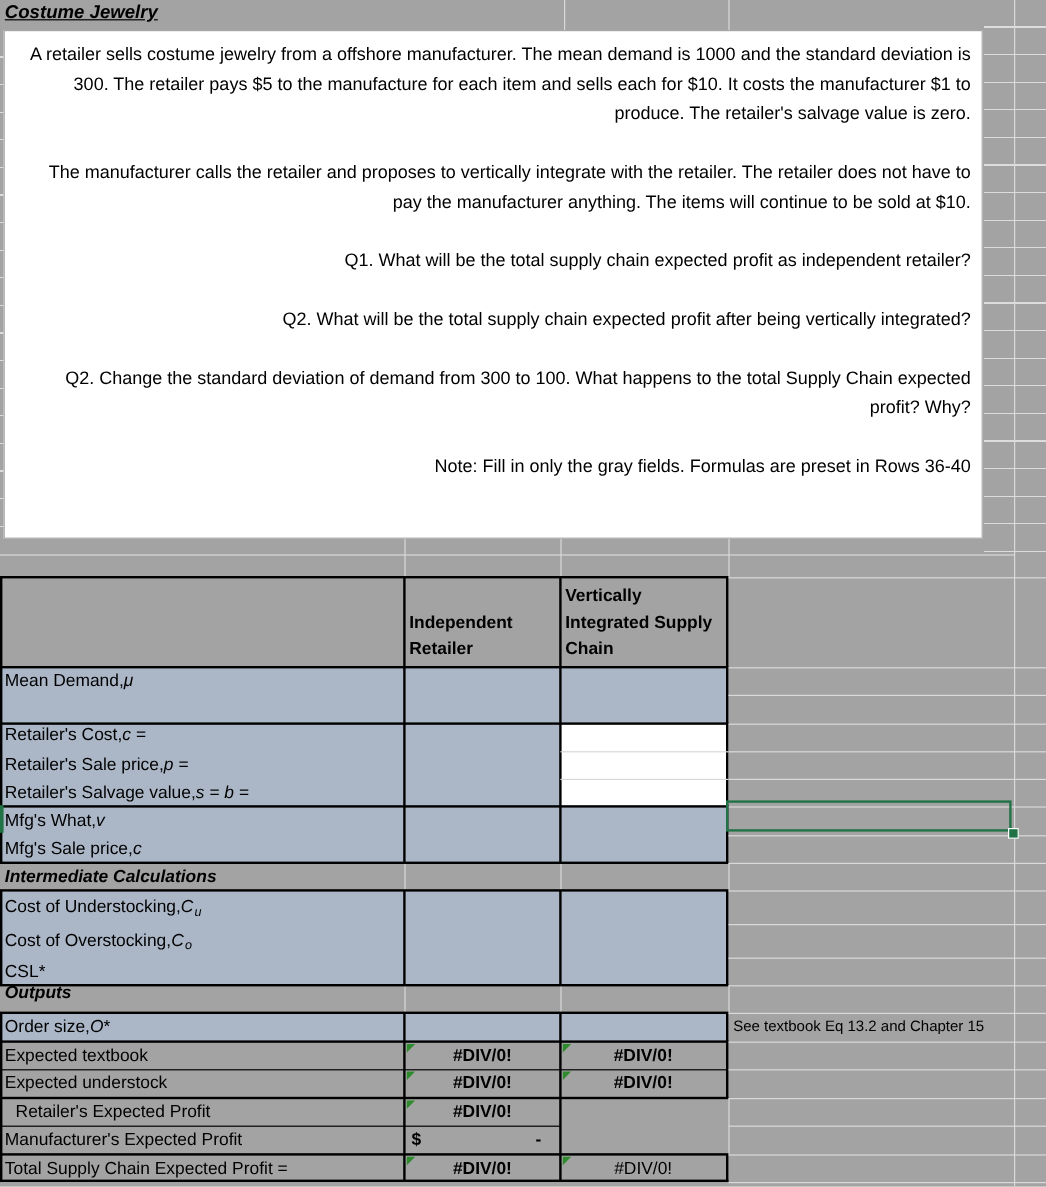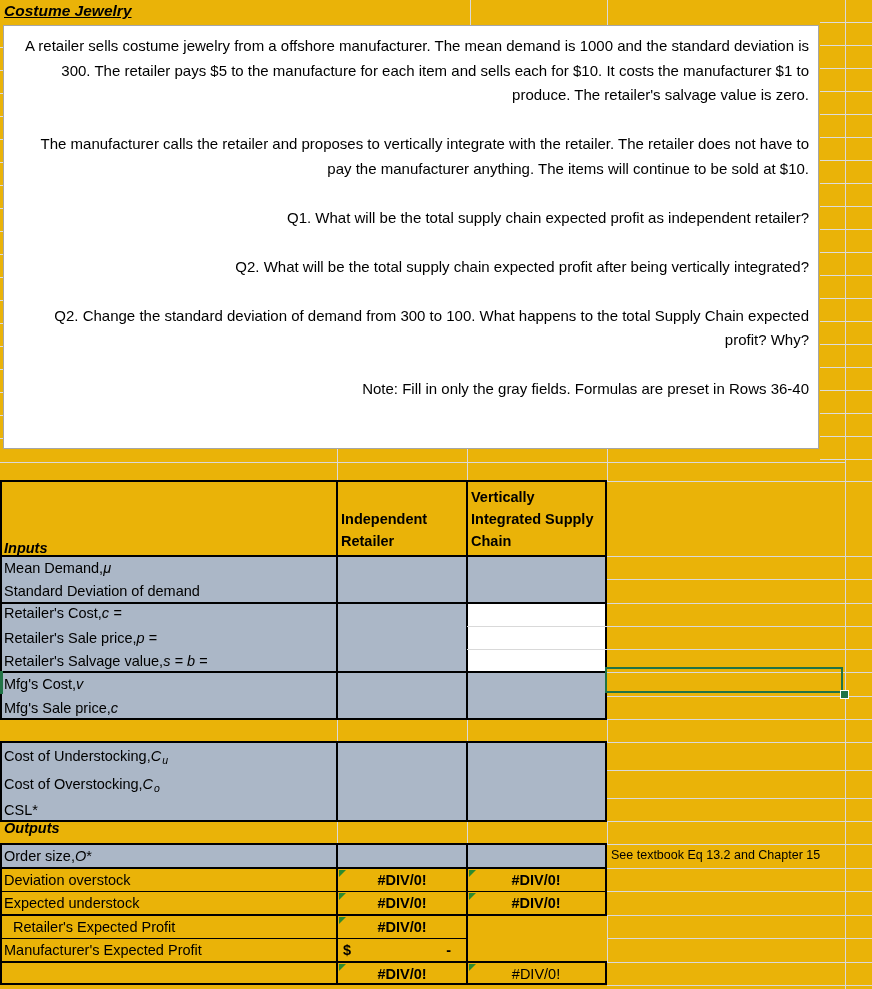--- a/index.html
+++ b/index.html
@@ -1,16 +1,16 @@
 <!DOCTYPE html>
 <html><head>
 <meta charset="utf-8">
 <style>
   html,body{margin:0;padding:0;background:#fff;}
-  .sheet{position:relative;width:872px;height:989px;background:#eab308;overflow:hidden;
+  .sheet{position:relative;width:872px;height:989px;background:#a3a3a3;overflow:hidden;
          font-family:"Liberation Sans","DejaVu Sans",sans-serif;color:#000;}
   .gridv{position:absolute;width:1px;background:#d9d9d9;}
   .gridh{position:absolute;height:1px;background:#d9d9d9;}
   .rowgrad{position:absolute;background:repeating-linear-gradient(to bottom,transparent 0 22px,#dcdcdc 22px 23px);}
   .thickh{position:absolute;height:2px;background:#000;}
   .thickv{position:absolute;width:2px;background:#000;}
   .thinh{position:absolute;height:1px;background:#000;}
   .fill{position:absolute;background:#abb7c7;}
   .whitecell{position:absolute;background:#ffffff;}
   .title{position:absolute;left:4px;top:2px;font-size:15.5px;font-weight:bold;font-style:italic;
@@ -123,54 +123,51 @@
   <div class="thickv" style="left:336px;top:742px;height:79px;"></div>
   <div class="thickv" style="left:336px;top:844px;height:141px;"></div>
   <div class="thickv" style="left:466px;top:481px;height:238px;"></div>
   <div class="thickv" style="left:466px;top:742px;height:79px;"></div>
   <div class="thickv" style="left:466px;top:844px;height:141px;"></div>
   <div class="thickv" style="left:605px;top:481px;height:238px;"></div>
   <div class="thickv" style="left:605px;top:742px;height:79px;"></div>
   <div class="thickv" style="left:605px;top:844px;height:71px;"></div>
   <div class="thickv" style="left:605px;top:962px;height:23px;"></div>
 
-  <div class="rlabel seclabel" style="top:481px;height:75px;width:330px;align-items:flex-end;padding-bottom:3px;">
-      <span>Inputs</span>
-    </div>
   <div class="hcell" style="left:337px;top:481px;width:130px;height:75px;">Independent Retailer</div>
   <div class="hcell" style="left:467px;top:481px;width:140px;height:75px;">Vertically Integrated Supply Chain</div>
 
   <div class="rlabel" style="top:556px;height:23px;">
       <span>Mean Demand, </span>
       <i>μ</i>
     </div>
-  <div class="rlabel" style="top:579px;height:24px;">
-      <span>Standard Deviation of demand</span>
-    </div>
   <div class="rlabel" style="top:601px;height:23px;">
       <span>Retailer's Cost, </span>
       <i>c =</i>
     </div>
   <div class="rlabel" style="top:626px;height:23px;align-items:center;">
       <span>Retailer's Sale price, </span>
       <i>p =</i>
     </div>
   <div class="rlabel" style="top:649px;height:23px;">
       <span>Retailer's Salvage value, </span>
       <i>s = b =</i>
     </div>
   <div class="rlabel" style="top:672px;height:24px;">
-      <span>Mfg's Cost, </span>
+      <span>Mfg's What, </span>
       <i>v</i>
     </div>
   <div class="rlabel" style="top:696px;height:23px;">
       <span>Mfg's Sale price, </span>
       <i>c</i>
     </div>
 
+  <div class="rlabel seclabel" style="top:719px;height:23px;">
+      <span>Intermediate Calculations</span>
+    </div>
   <div class="rlabel" style="top:742px;height:28px;">
       <span>Cost of Understocking, </span>
       <i>C</i>
       <span class="sub">u</span>
     </div>
   <div class="rlabel" style="top:770px;height:28px;">
       <span>Cost of Overstocking, </span>
       <i>C</i>
       <span class="sub">o</span>
     </div>
@@ -181,30 +178,33 @@
   <div class="rlabel seclabel" style="top:821px;height:14px;">
       <span>Outputs</span>
     </div>
   <div class="rlabel" style="top:844px;height:24px;">
       <span>Order size, </span>
       <i>O</i>
       <span>*</span>
     </div>
   <div class="note" style="left:611px;top:848px;">See textbook Eq 13.2 and Chapter 15</div>
   <div class="rlabel" style="top:868px;height:23px;">
-      <span>Deviation overstock</span>
+      <span>Expected textbook</span>
     </div>
   <div class="rlabel" style="top:891px;height:24px;">
       <span>Expected understock</span>
     </div>
   <div class="rlabel" style="top:915px;height:23px;padding-left:13px;">
       <span>Retailer's Expected Profit</span>
     </div>
   <div class="rlabel" style="top:938px;height:24px;">
       <span>Manufacturer's Expected Profit</span>
+    </div>
+  <div class="rlabel" style="top:962px;height:23px;">
+      <span>Total Supply Chain Expected Profit =</span>
     </div>
 
   <div class="vcell" style="left:337px;top:868px;width:130px;height:23px;">#DIV/0!</div>
   <div class="vcell" style="left:467px;top:868px;width:138px;height:23px;">#DIV/0!</div>
   <div class="vcell" style="left:337px;top:891px;width:130px;height:24px;">#DIV/0!</div>
   <div class="vcell" style="left:467px;top:891px;width:138px;height:24px;">#DIV/0!</div>
   <div class="vcell" style="left:337px;top:915px;width:130px;height:23px;">#DIV/0!</div>
   <div class="acct" style="left:337px;top:938px;width:130px;height:24px;">
       <span>$</span>
       <span>-</span>

